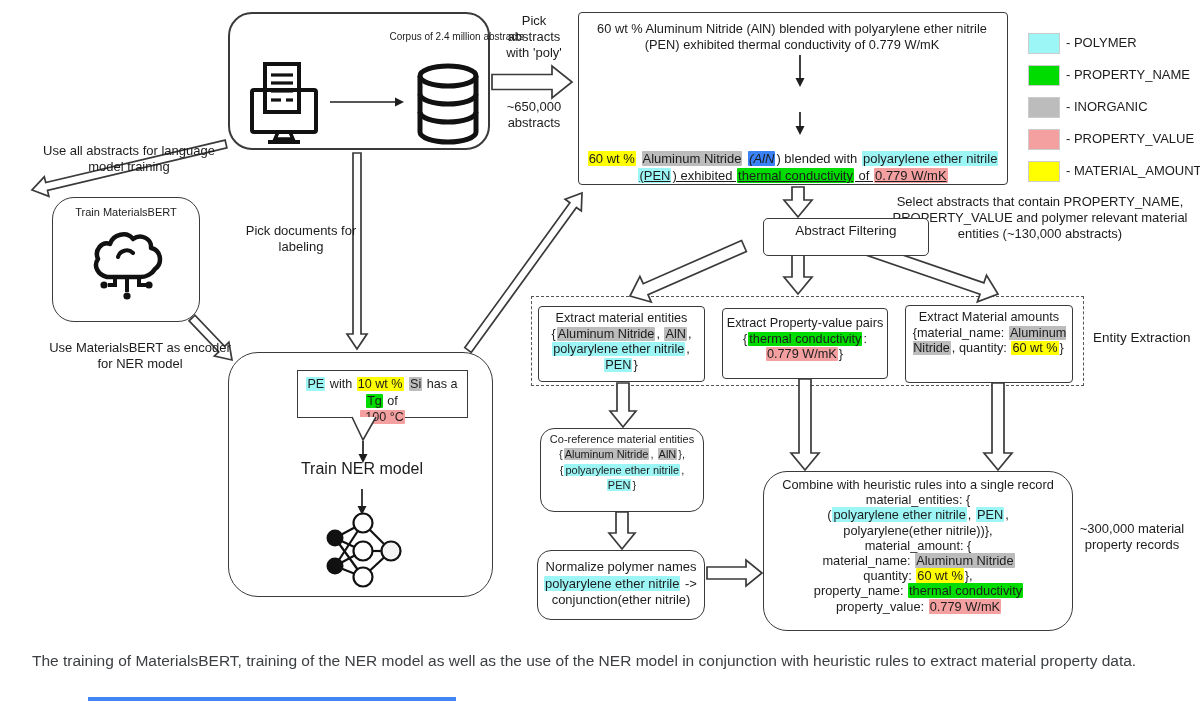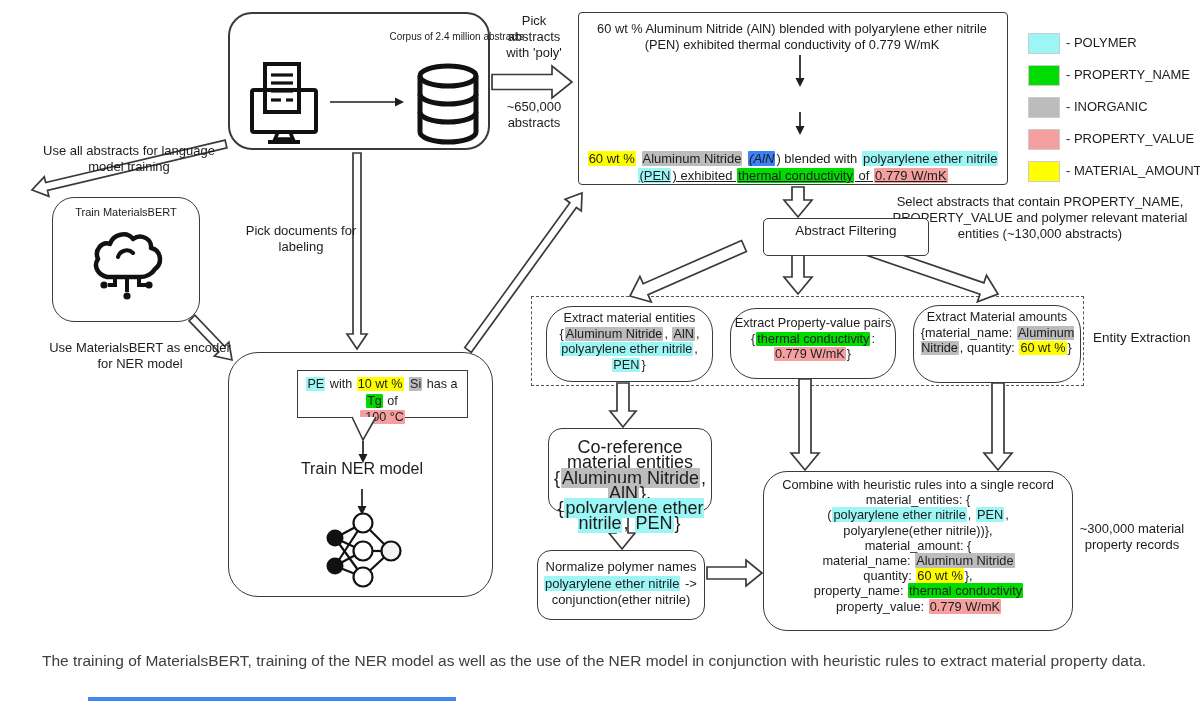--- a/index.html
+++ b/index.html
@@ -39,44 +39,44 @@
   .legend-row{position:absolute;left:1028px;height:19px;z-index:2;}
   .legend-swatch{position:absolute;left:0;top:0;width:30px;height:19px;border:0.5px solid #ccc;}
   .legend-label{position:absolute;left:38px;top:2px;font-size:13px;white-space:nowrap;}
 
   #af-box{left:729px;top:218px;width:166px;height:38px;border-radius:5px;text-align:center;
           font-size:13.5px;line-height:23px;margin-left:34px;}
 
   #dashed-region{position:absolute;left:531px;top:296px;width:553px;height:90px;
                  border:1.8px dashed #555;box-sizing:border-box;z-index:0;}
 
-  .ext-box{border-radius:26px;font-size:12.7px;line-height:15.6px;text-align:center;padding:4px 3px;margin-left:8px;}
+  .ext-box{border-radius:4px;font-size:12.7px;line-height:15.6px;text-align:center;padding:4px 3px;}
   #ext-entities{left:538px;top:306px;width:167px;height:76px;}
   #ext-pairs{left:722px;top:308px;width:166px;height:71px;padding-top:7px;}
   #ext-amounts{left:905px;top:305px;width:168px;height:78px;}
 
   #coref-box{left:540px;top:428px;width:164px;height:84px;border-radius:14px;
-             font-size:18px;line-height:15.3px;text-align:center;padding:11px 2px;margin-left:8px;}
+             font-size:11px;line-height:15.3px;text-align:center;padding:3px 2px;}
   #norm-box{left:537px;top:550px;width:168px;height:70px;border-radius:14px;
             font-size:13px;line-height:16.5px;text-align:center;padding-top:8px;}
 
   #combine-box{left:763px;top:471px;width:310px;height:160px;border-radius:24px;padding-top:5px;}
   .cl{width:100%;text-align:center;font-size:12.8px;line-height:15.2px;white-space:nowrap;}
 
   #bert-box{left:52px;top:197px;width:148px;height:125px;border-radius:22px;}
   #bert-title{position:absolute;left:0;top:8px;width:100%;text-align:center;font-size:11px;}
   #cloud-icon{position:absolute;left:36px;top:32px;}
 
   #ner-train-box{left:228px;top:352px;width:265px;height:245px;border-radius:30px;}
   #bubble{left:297px;top:370px;width:171px;height:48px;border-width:1.6px;
           font-size:12.6px;line-height:16.5px;text-align:center;padding-top:5px;}
   #lbl-train-ner{left:292px;top:461px;width:140px;font-size:16px;white-space:nowrap;}
   #nn-icon{position:absolute;left:318px;top:510px;z-index:2;}
 
-  #caption{position:absolute;left:42px;top:645px;width:1140px;font-size:15.5px;
+  #caption{position:absolute;left:32px;top:645px;width:1140px;font-size:15.5px;
            line-height:31.5px;color:#3c4043;z-index:2;}
   #blue-bar{position:absolute;left:88px;top:697px;width:368px;height:4px;background:#4285f4;z-index:2;}
   .icon-stroke{stroke:#111;fill:none;}
 </style>
 </head>
 <body>
 
 <div class="canvas">
 
   <div id="dashed-region"></div>

